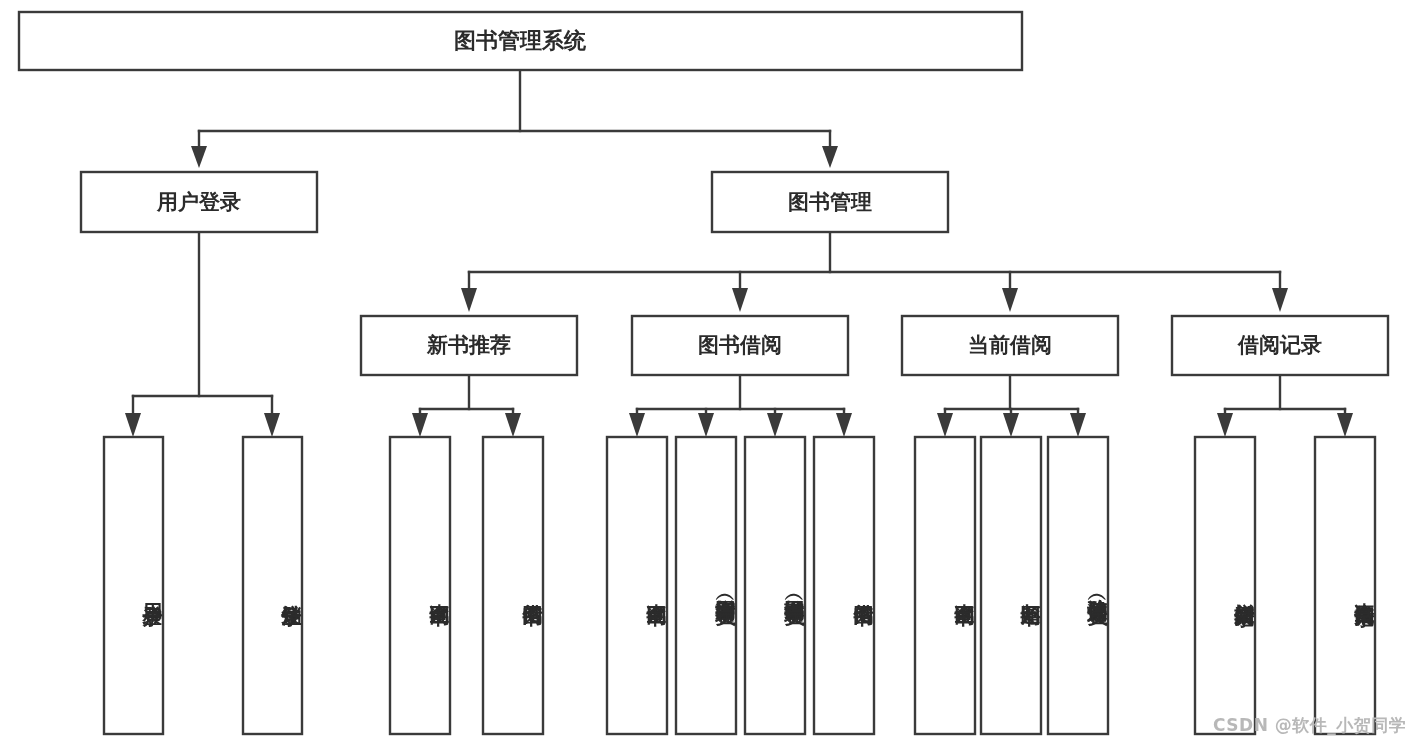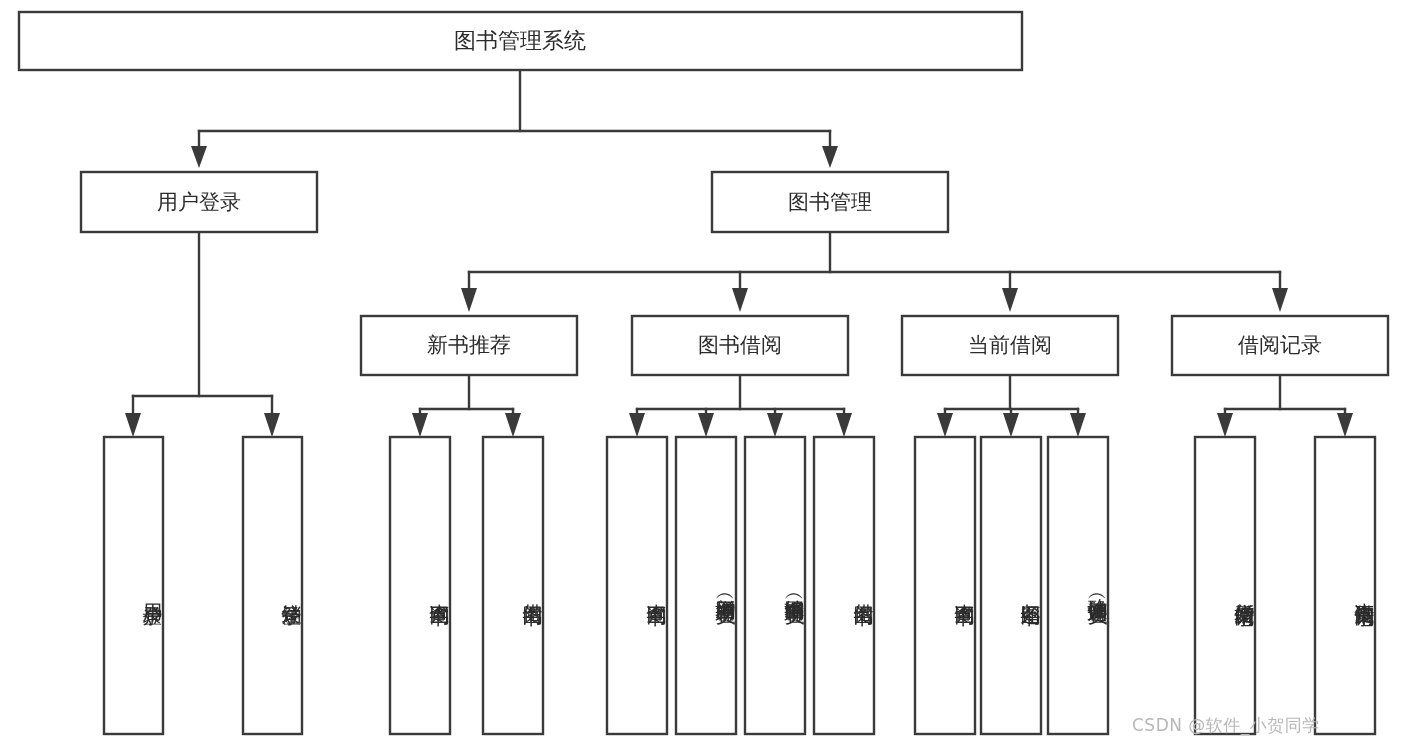--- a/index.html
+++ b/index.html
@@ -10,20 +10,21 @@
   }
   body {
     font-family: "DejaVu Sans", "Liberation Sans", sans-serif;
   }
   #diagram-root {
     position: relative;
     width: 1405px;
     height: 747px;
     background: #ffffff;
     overflow: hidden;
+    font-weight: bold;
   }
   svg.diagram-canvas {
     position: absolute;
     left: 0;
     top: 0;
     width: 1405px;
     height: 747px;
   }
   .node-box {
     fill: #ffffff;
@@ -220,15 +221,15 @@
   <div class="leaf-label-wrap" style="left:745px; top:443px; width:60px; height:288px;">编辑图书（管理员）</div>
   <div class="leaf-label-wrap" style="left:814px; top:455px; width:60px; height:270px;">借阅图书</div>
 
   <div class="leaf-label-wrap" style="left:915px; top:455px; width:60px; height:270px;">查询图书</div>
   <div class="leaf-label-wrap" style="left:981px; top:455px; width:60px; height:270px;">归还图书</div>
   <div class="leaf-label-wrap" style="left:1048px; top:443px; width:60px; height:288px;">确认归还（管理员）</div>
 
   <div class="leaf-label-wrap" style="left:1195px; top:450px; width:60px; height:280px;">新增借阅记录</div>
   <div class="leaf-label-wrap" style="left:1315px; top:450px; width:60px; height:280px;">查询借阅记录</div>
 
-  <div class="watermark" style="left:1132px; top:714px;">CSDN @软件_小贺同学</div>
+  <div class="watermark" style="left:1196px; top:714px;padding-left:17px;">CSDN @软件_小贺同学</div>
 
 </div>
 
 </body></html>

